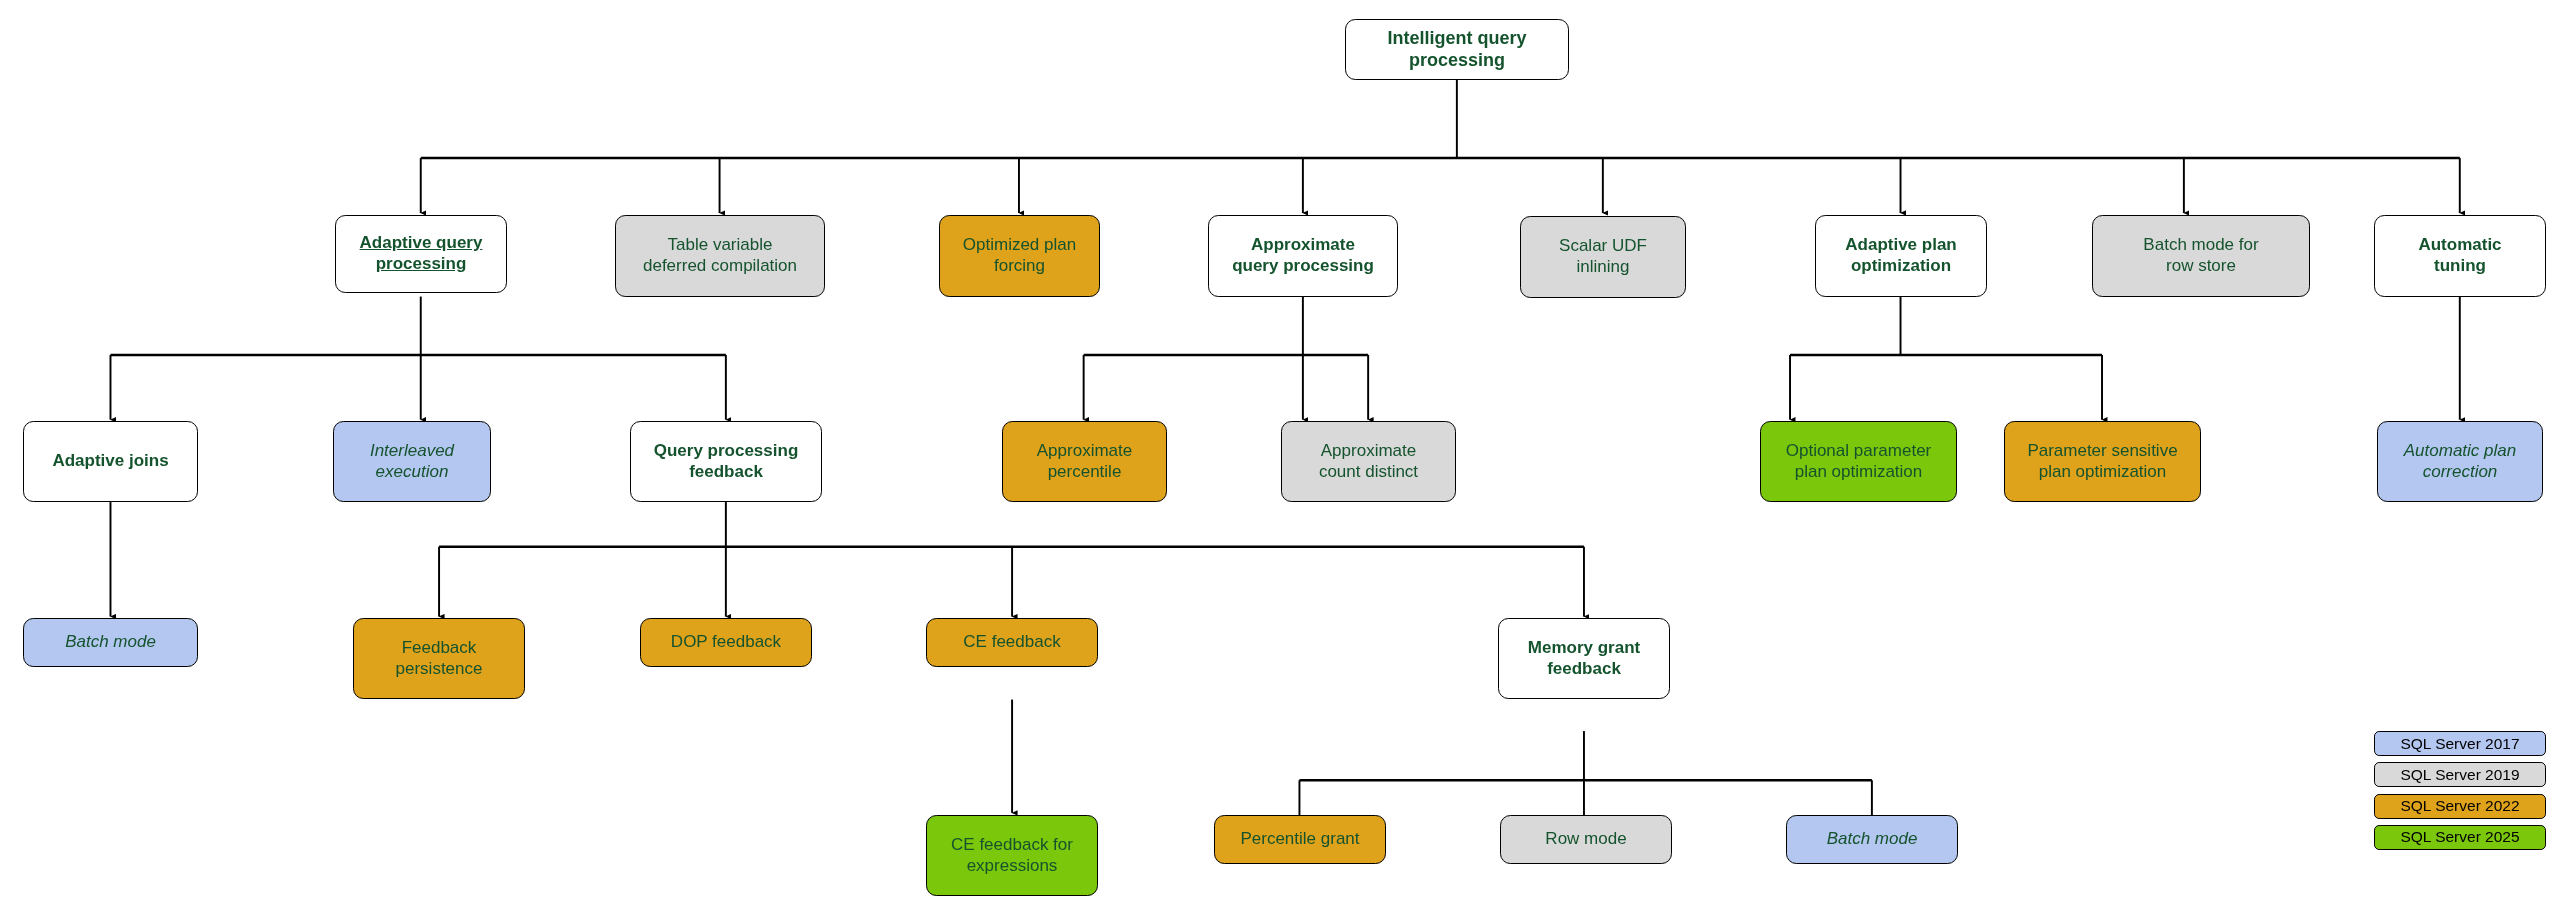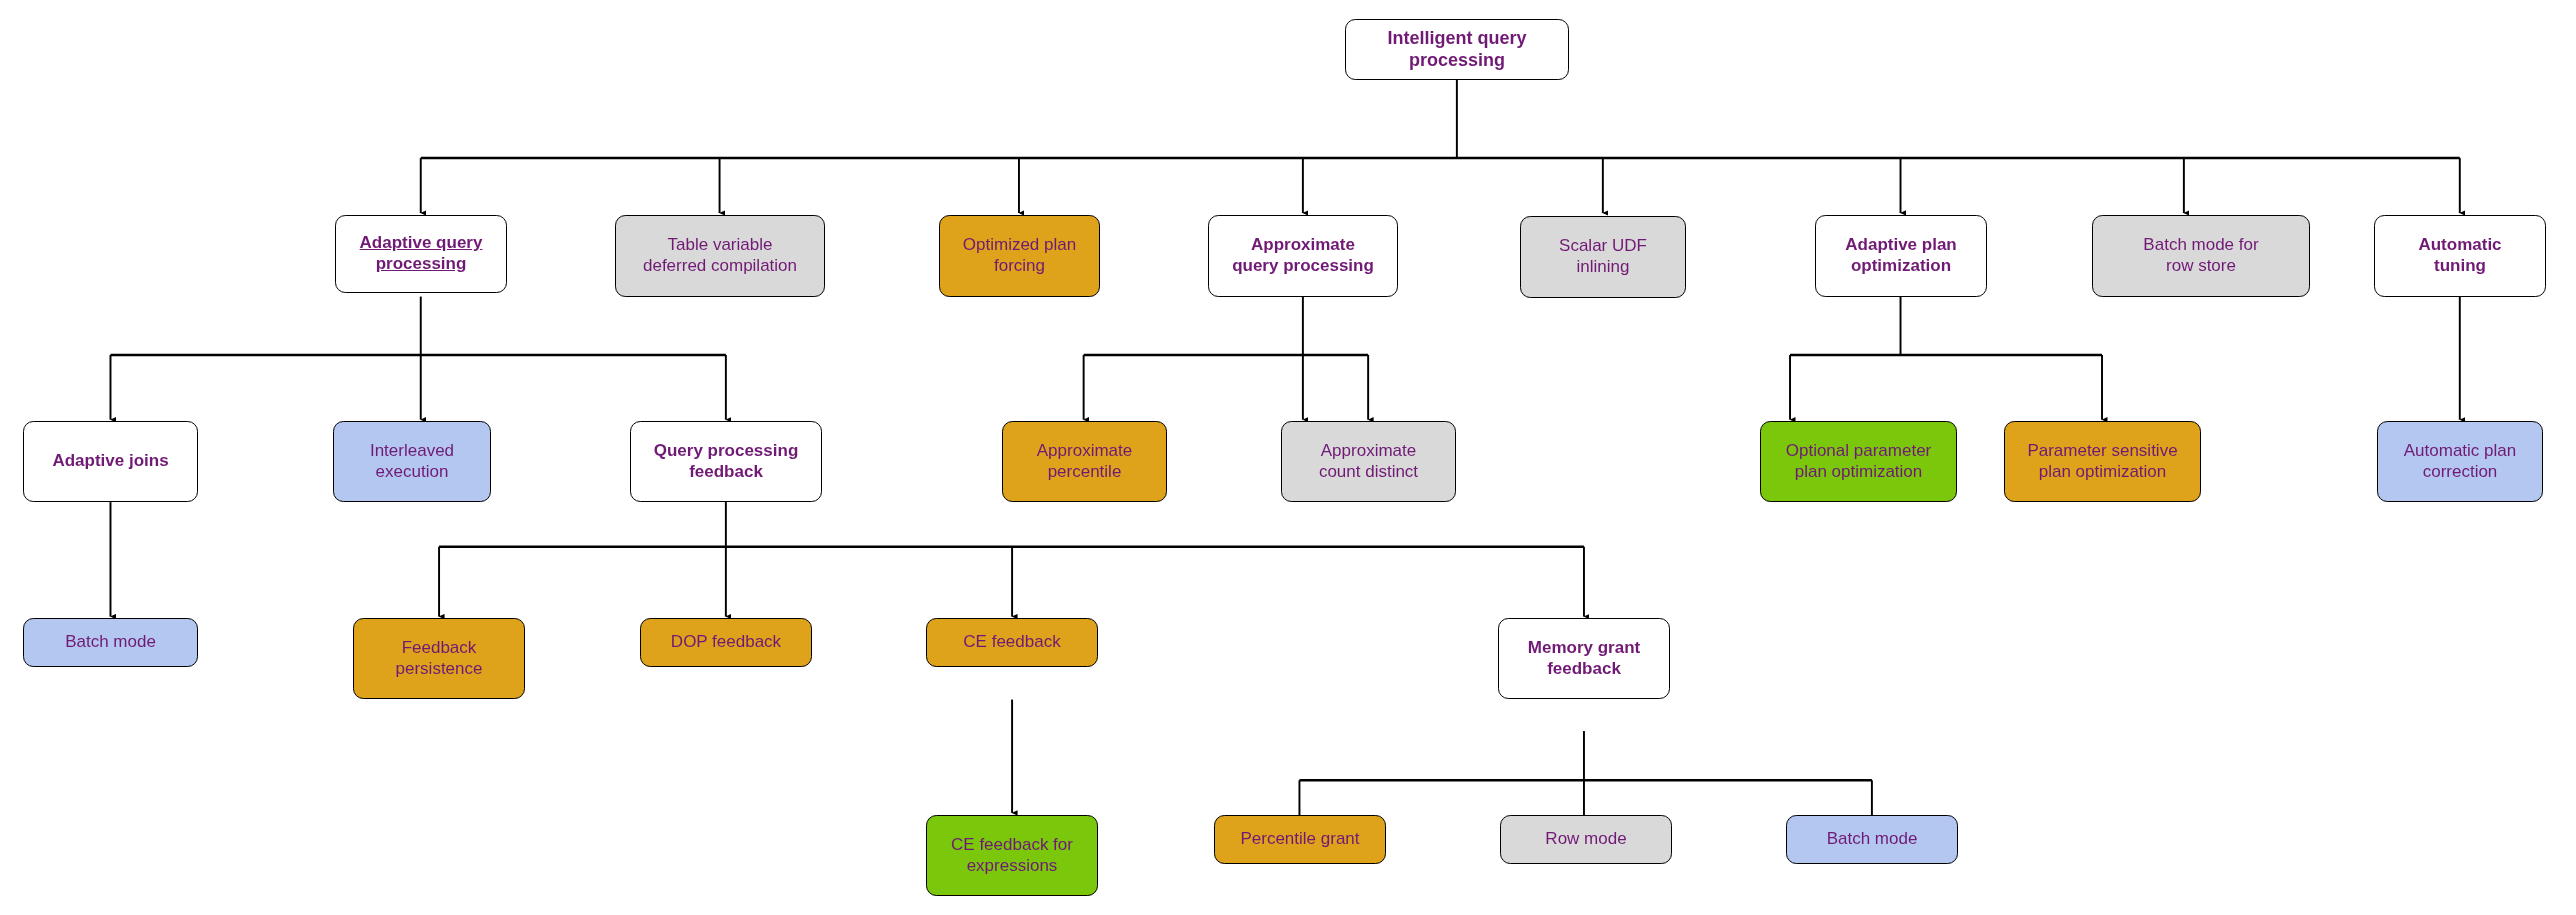--- a/index.html
+++ b/index.html
@@ -27,31 +27,31 @@
     position: absolute;
     box-sizing: border-box;
     border: 1.7px solid #000000;
     border-radius: 10.3px;
     background: #ffffff;
     display: flex;
     align-items: center;
     justify-content: center;
     text-align: center;
     line-height: 1.22;
-    color: #701a75;
+    color: #14532d;
     font-size: 17px;
     padding: 2.3px 5.7px;
     white-space: pre-line;
   }
   .node.root       { font-weight: bold; font-size: 18px; }
   .node.w-white    { background: #ffffff; font-weight: bold; }
   .node.w-gray     { background: #d9d9d9; font-weight: normal; }
   .node.w-orange   { background: #dfa21b; font-weight: normal; }
   .node.w-green    { background: #7ac70c; font-weight: normal; }
-  .node.w-blue     { background: #b4c7f0; font-weight: normal; }
+  .node.w-blue     { background: #b4c7f0; font-weight: normal; font-style: italic; }
 
   .legend {
     position: absolute;
     left: 2374px;
     top: 731px;
     width: 172px;
     display: flex;
     flex-direction: column;
     gap: 6.3px;
   }
@@ -190,15 +190,21 @@
 
   <div class="node w-green" style="left:926px; top:815px; width:172px; height:81px;">CE feedback for
 expressions</div>
 
   <div class="node w-orange" style="left:1214px; top:815px; width:172px; height:49px;">Percentile grant</div>
 
   <div class="node w-gray" style="left:1500px; top:815px; width:172px; height:49px;">Row mode</div>
 
   <div class="node w-blue" style="left:1786px; top:815px; width:172px; height:49px;">Batch mode</div>
 
+  <div class="legend">
+    <div class="legend-item" style="background:#b4c7f0;">SQL Server 2017</div>
+    <div class="legend-item" style="background:#d9d9d9;">SQL Server 2019</div>
+    <div class="legend-item" style="background:#dfa21b;">SQL Server 2022</div>
+    <div class="legend-item" style="background:#7ac70c;">SQL Server 2025</div>
+  </div>
 
 </div>
 
 
 </body></html>

